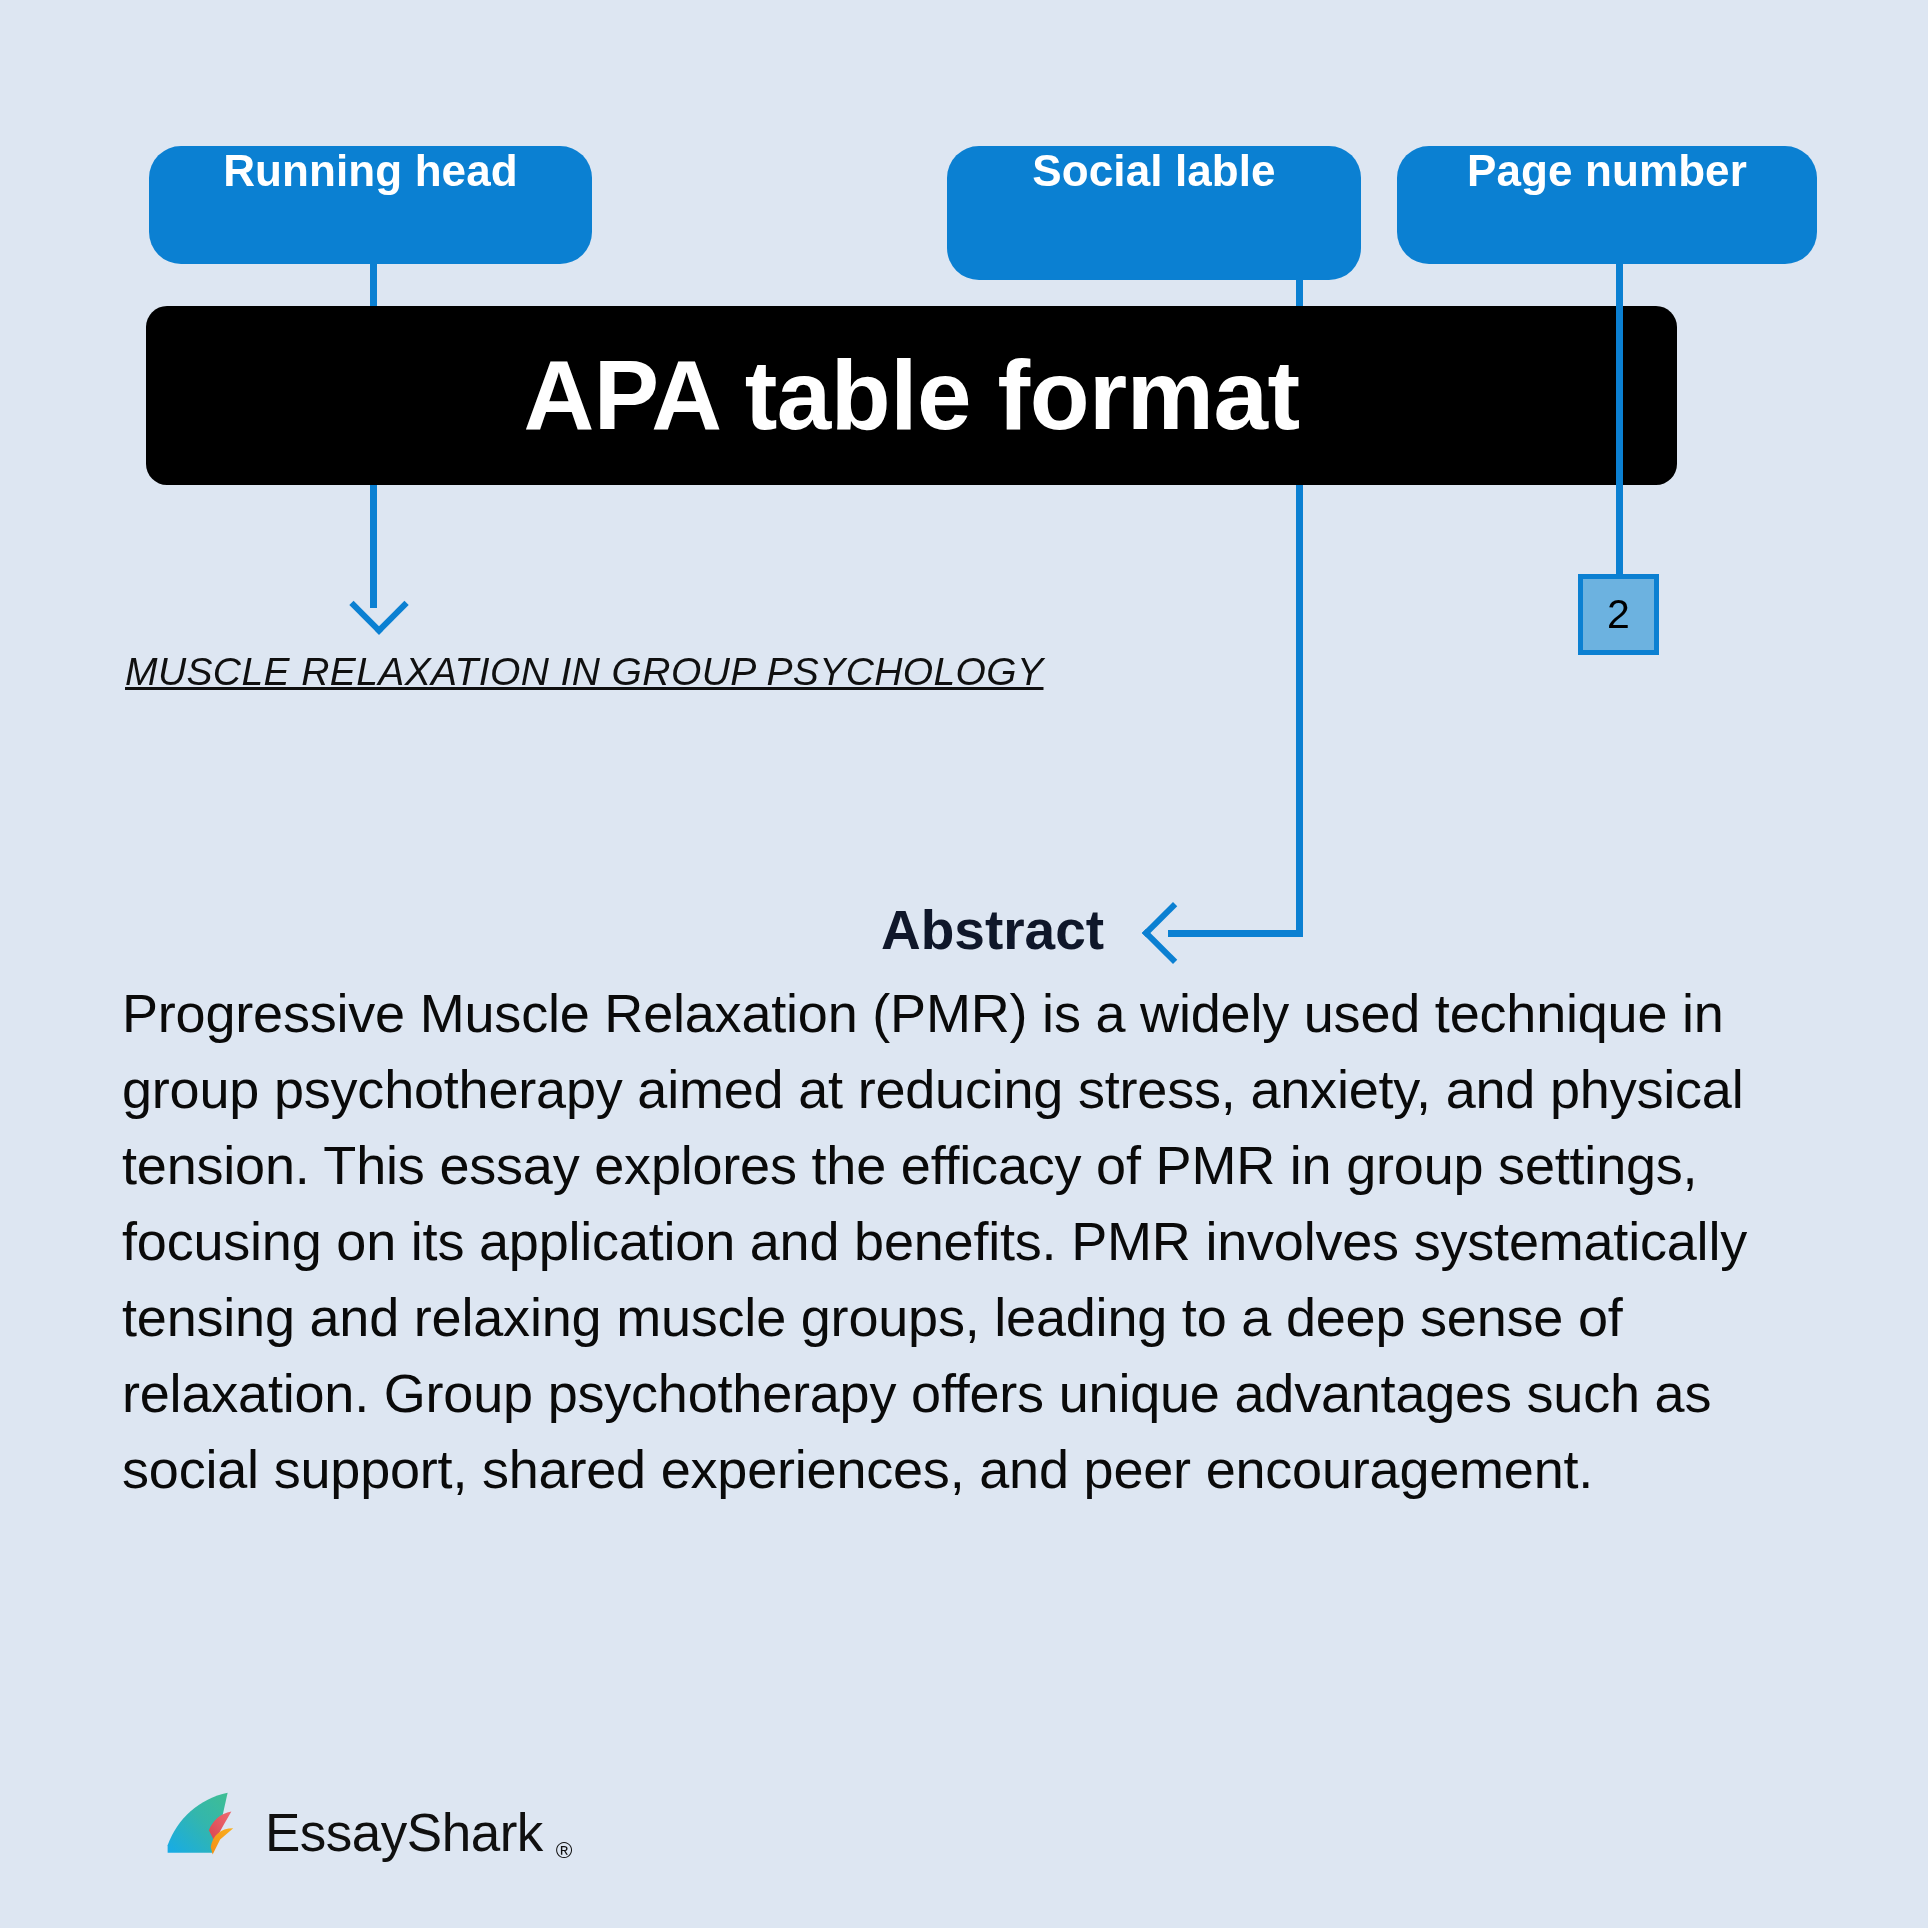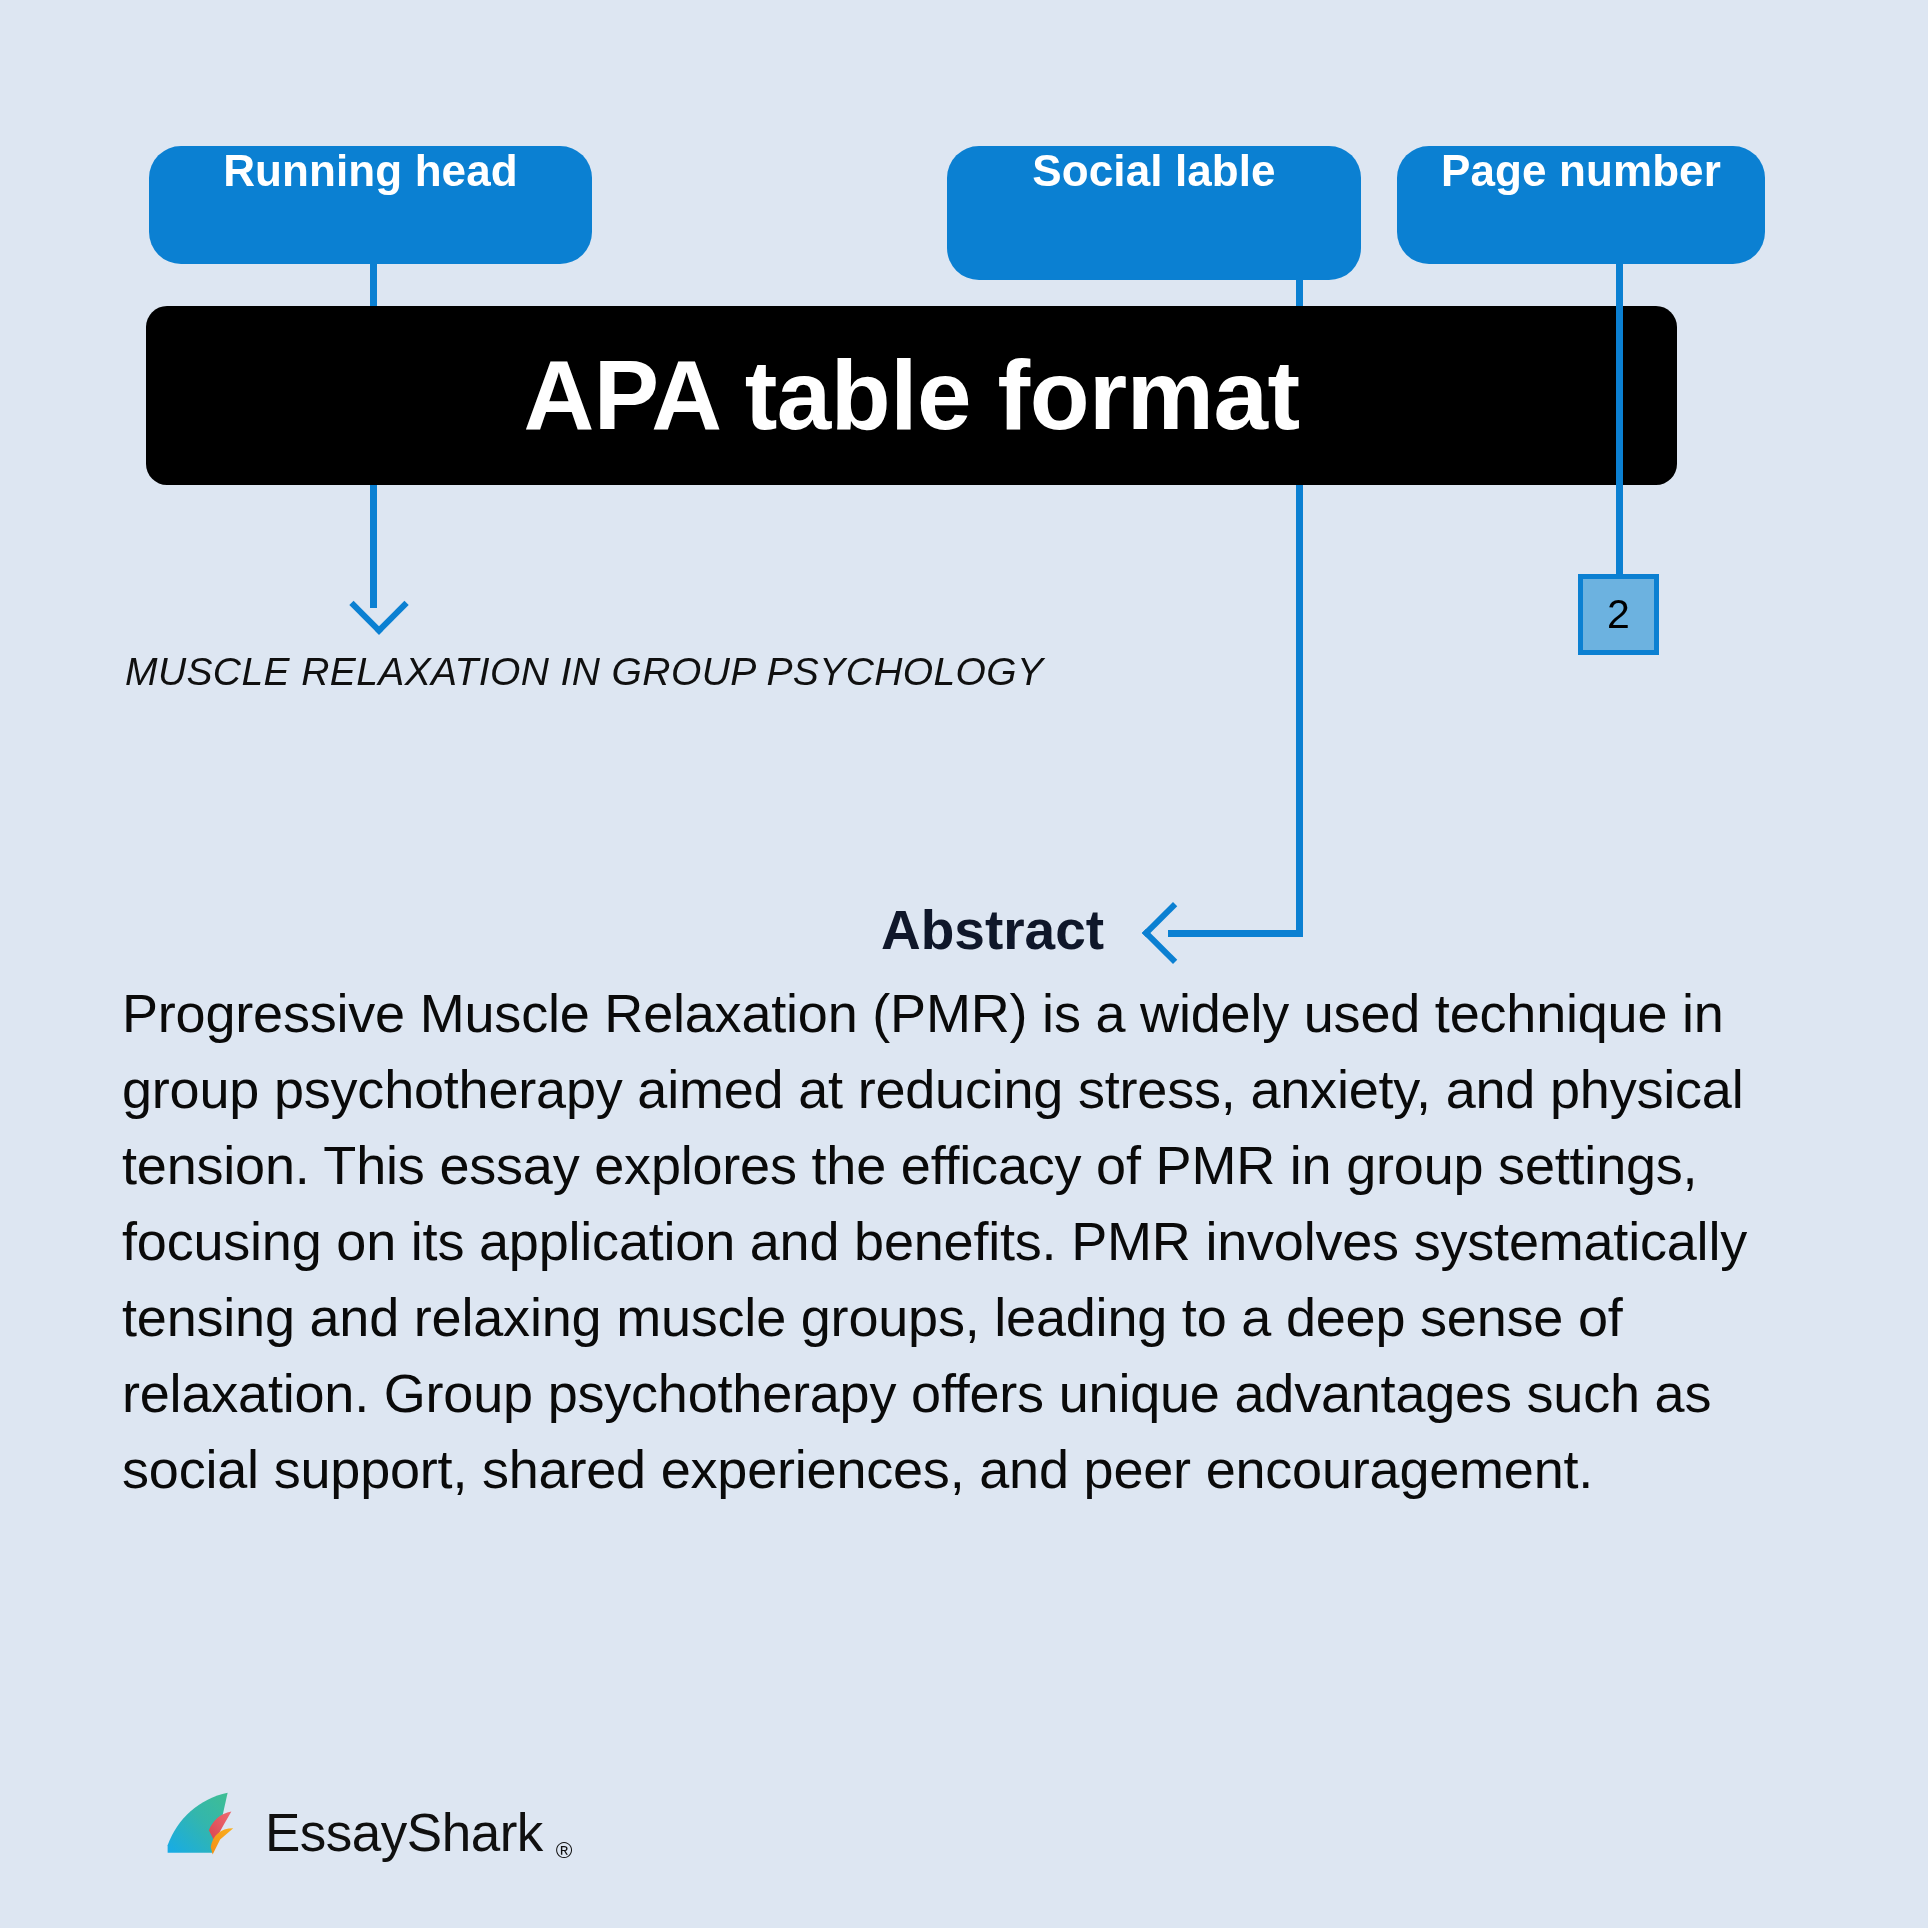--- a/index.html
+++ b/index.html
@@ -75,20 +75,21 @@
   #running-head {
     position: absolute;
     left: 125px;
     top: 650px;
     font-style: italic;
     font-size: 39px;
     color: #101010;
     font-weight: 500;
     letter-spacing: 0.4px;
     white-space: nowrap;
+    text-decoration: underline;
   }
 
   #page-number-box {
     position: absolute;
     left: 1578px;
     top: 574px;
     width: 81px;
     height: 81px;
     background: #6cb2e0;
     border: 5.6px solid #0b80d2;
@@ -190,21 +191,21 @@
   <div id="abstract-arrowhead"></div>
 
   <div class="pill layer-pill" style="left:149px; top:146px; width:443px; height:118px;">
     <span>Running head</span>
   </div>
 
   <div class="pill layer-pill" style="left:947px; top:146px; width:414px; height:134px;">
     <span>Social lable</span>
   </div>
 
-  <div class="pill layer-pill" style="left:1397px; top:146px; width:368px; height:118px;">
+  <div class="pill layer-pill" style="left:1397px; top:146px; width:420px; height:118px;">
     <span>Page number</span>
   </div>
 
   <div id="running-head">MUSCLE RELAXATION IN GROUP PSYCHOLOGY</div>
 
   <div id="page-number-box">
     <span>2</span>
   </div>
 
   <div id="abstract-heading">Abstract</div>

